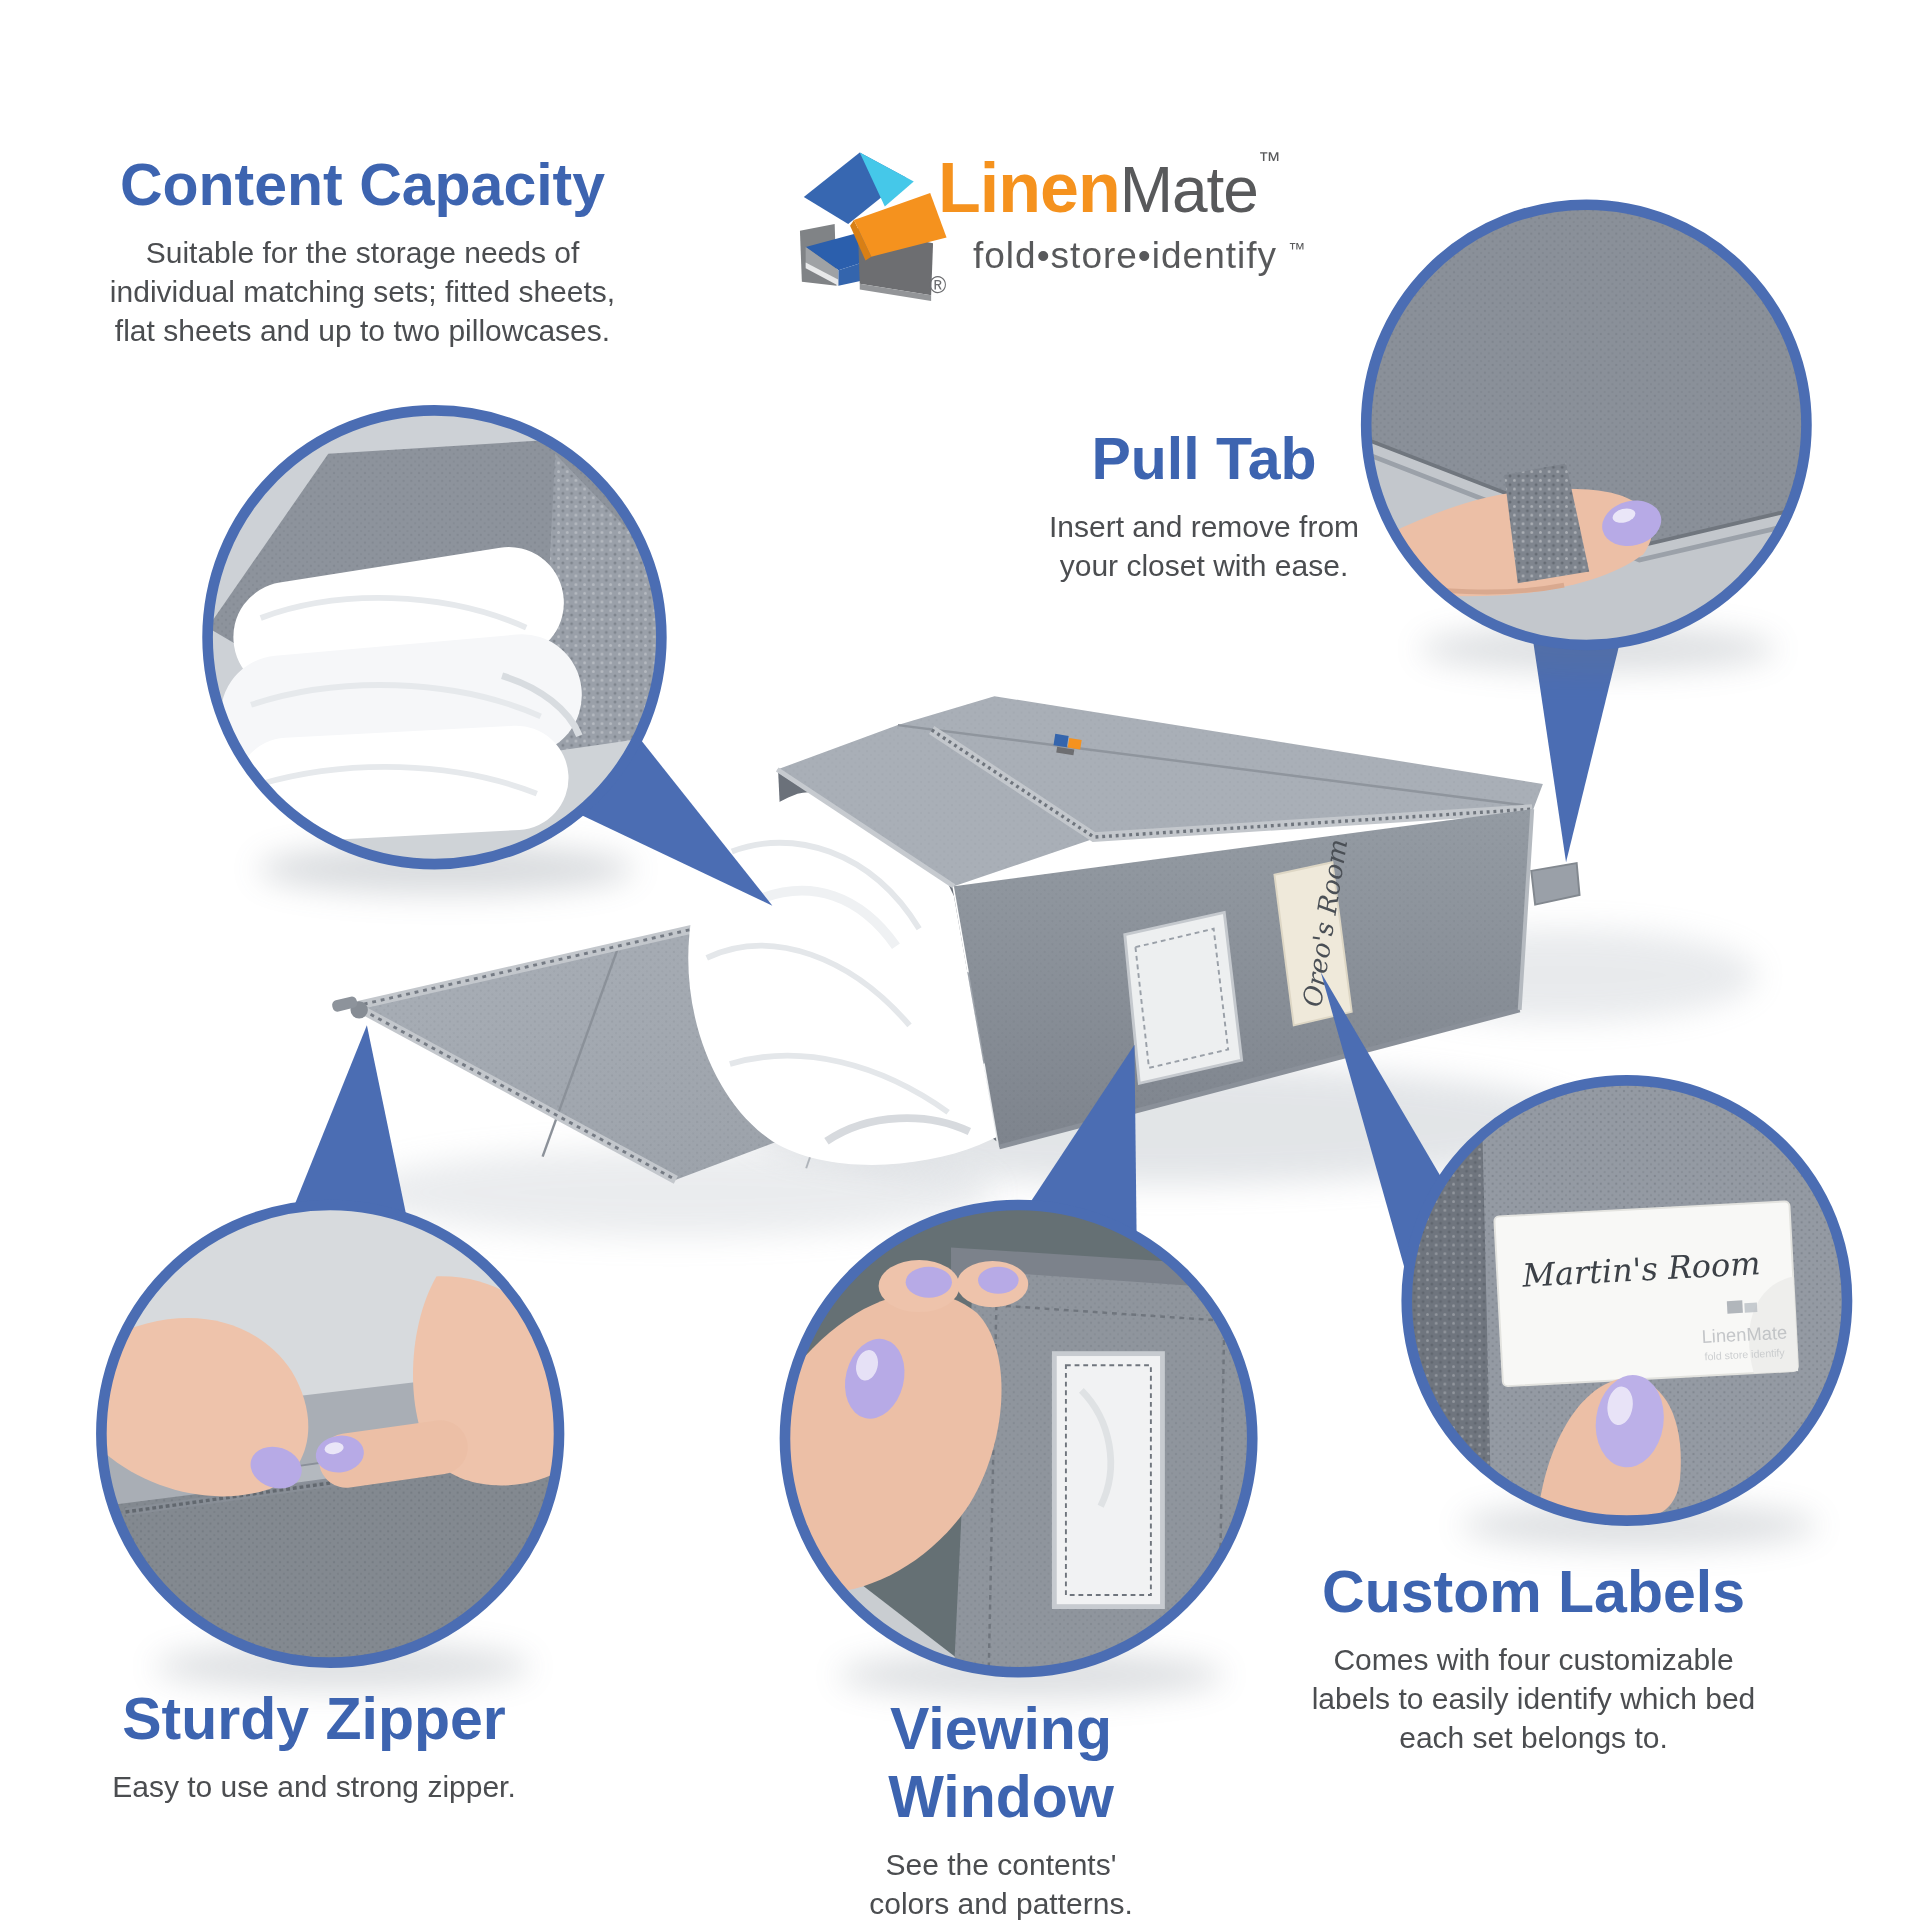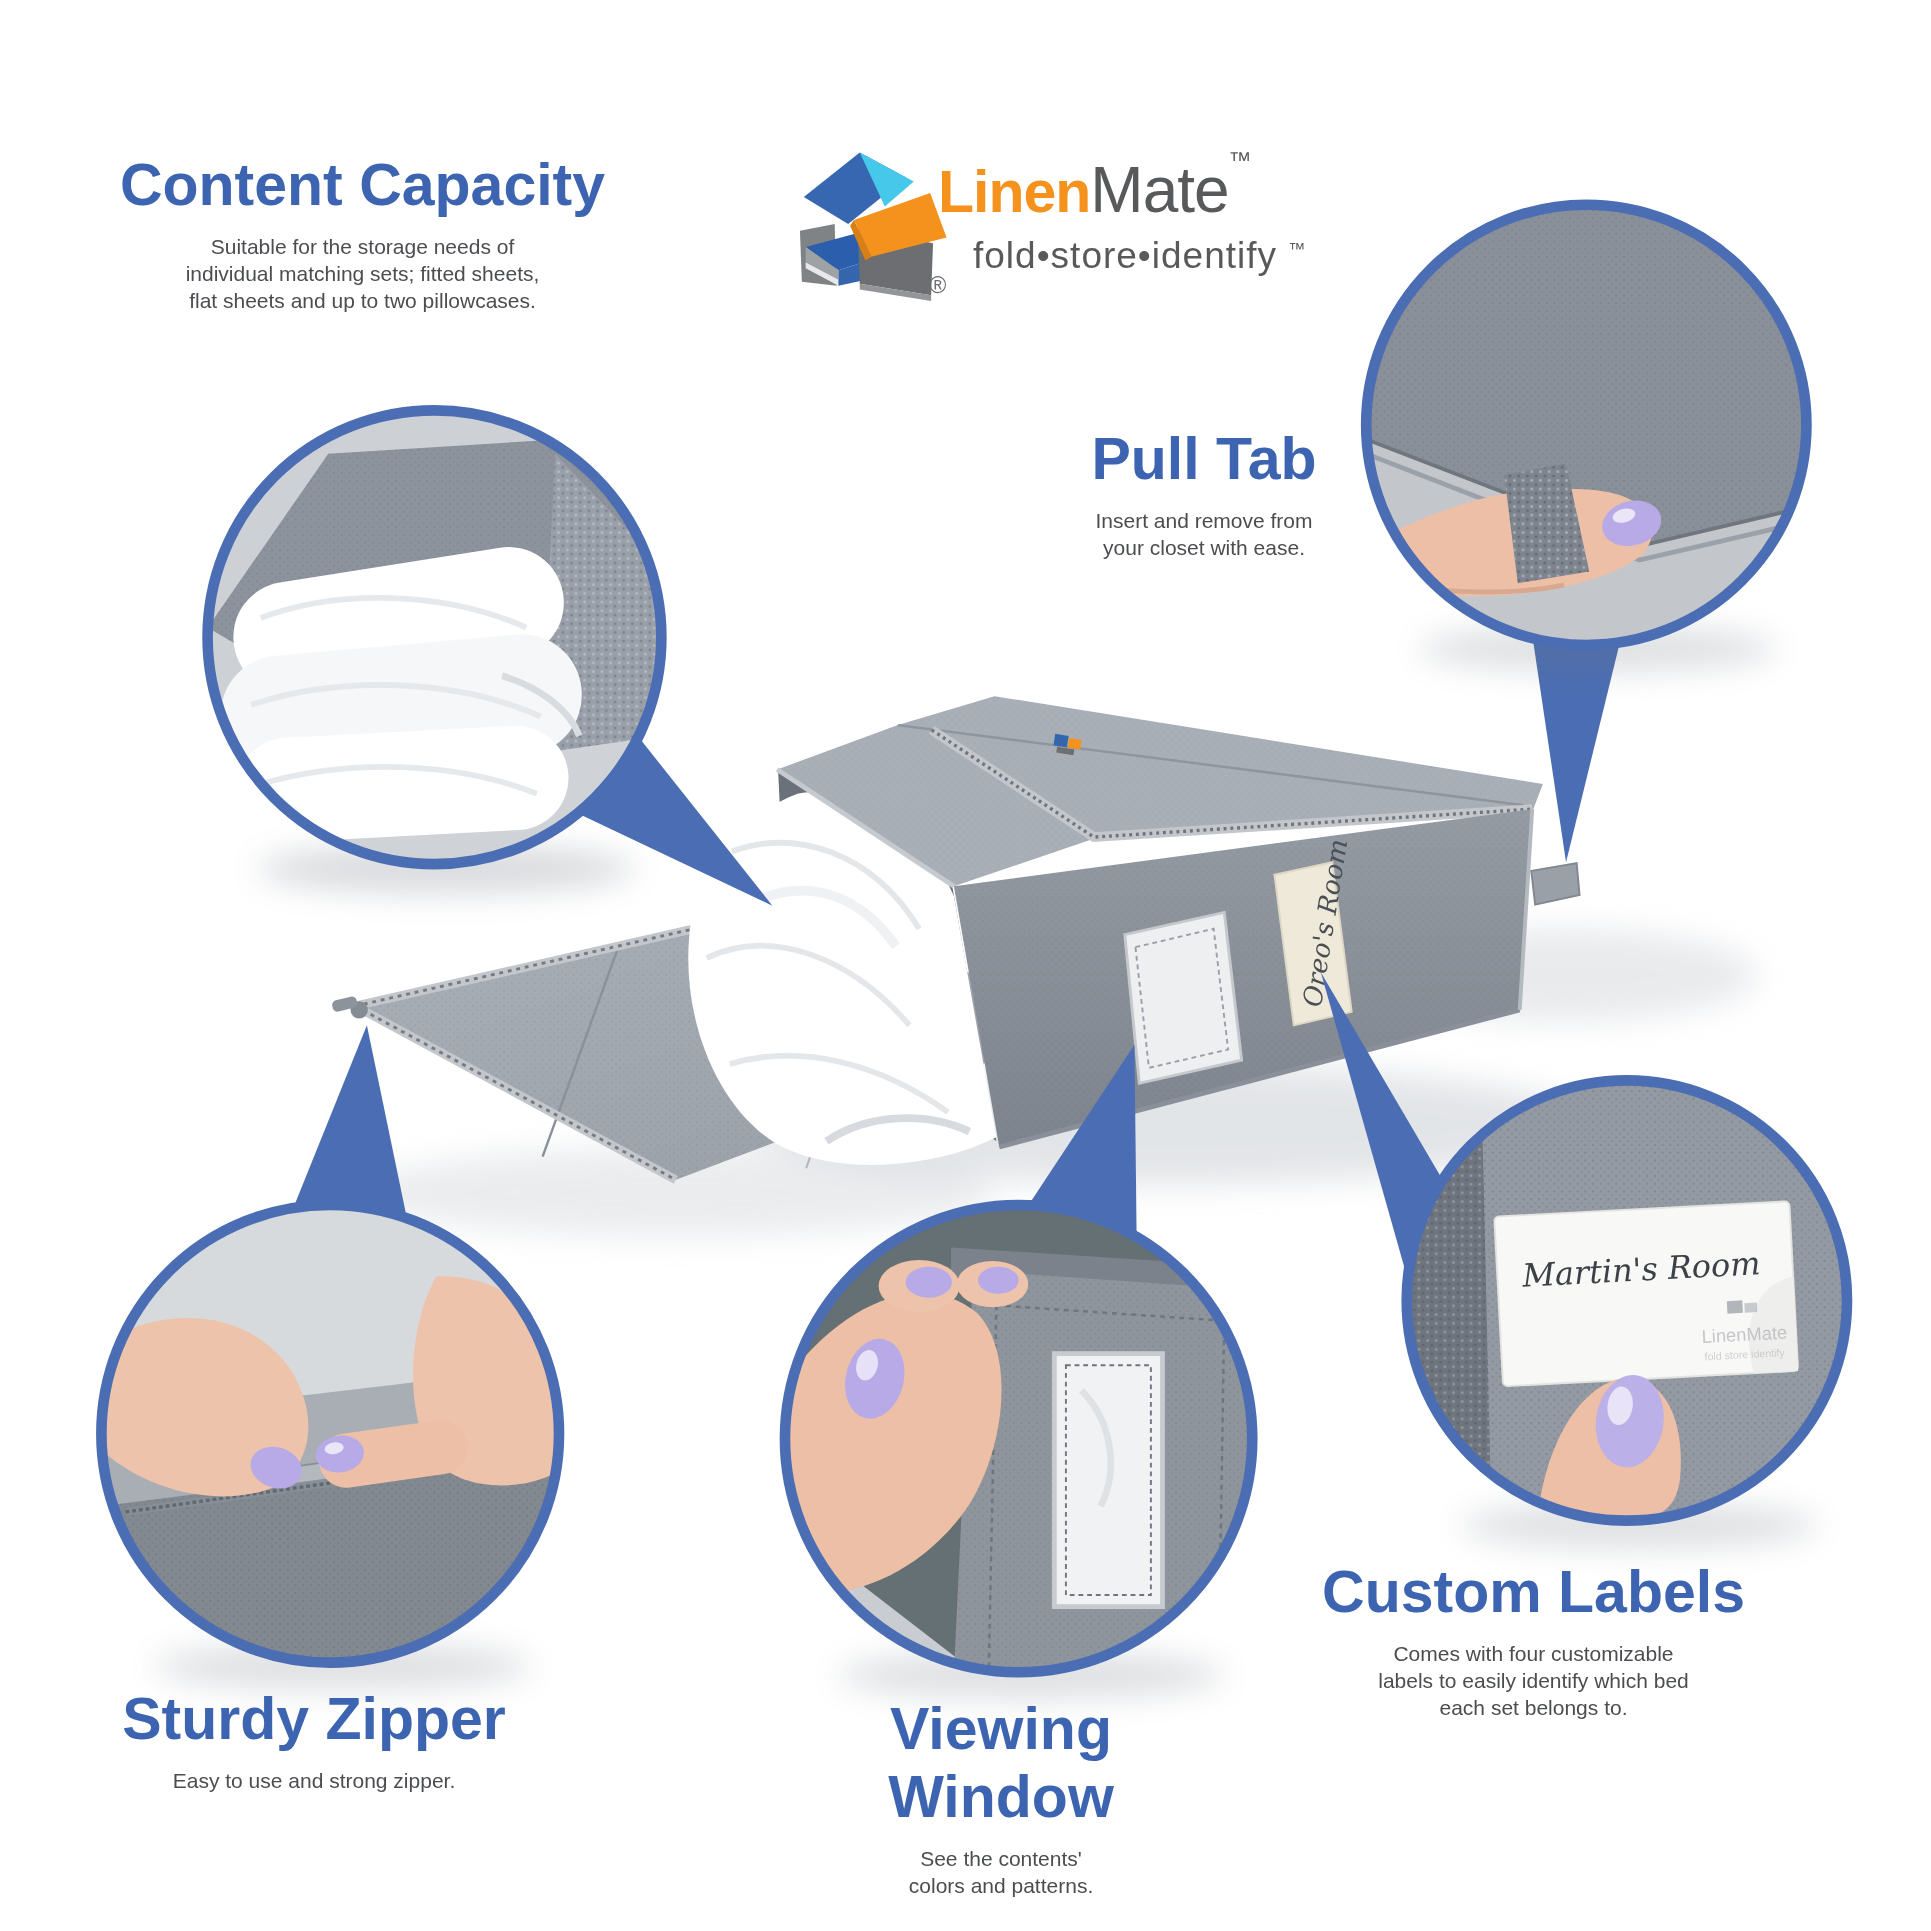--- a/index.html
+++ b/index.html
@@ -1,29 +1,29 @@
 <!DOCTYPE html>
 <html><head>
 <meta charset="utf-8">
 <style>
   html,body{margin:0;padding:0;background:#ffffff;}
   .stage{position:relative;width:1931px;height:1931px;background:#ffffff;overflow:hidden;
          font-family:"Liberation Sans", sans-serif;}
   .feature{position:absolute;text-align:center;}
   .feature h2{margin:0 0 13.5px 0;font-size:59px;font-weight:bold;color:#3d64b0;letter-spacing:0;}
-  .feature p{margin:0;font-size:21px;line-height:1.3;color:#4b4d50;white-space:pre-line;}
+  .feature p{margin:0;font-size:30px;line-height:1.3;color:#4b4d50;white-space:pre-line;}
   .f-content{left:92px;top:151px;width:541px;}
   .f-pulltab{left:982px;top:425px;width:444px;}
   .f-zipper{left:63px;top:1685px;width:502px;}
   .f-window{left:779px;top:1695px;width:444px;}
   .f-labels{left:1302px;top:1558px;width:463px;}
   .scene{position:absolute;left:0;top:0;}
   .logo-mark{position:absolute;left:798px;top:139px;}
   .wordmark{position:absolute;left:938px;top:149px;white-space:nowrap;line-height:1;}
-  .wordmark .linen{font-size:59px;font-weight:bold;color:#f5921e;letter-spacing:-1px;}
+  .wordmark .linen{font-size:70px;font-weight:bold;color:#f5921e;letter-spacing:-1px;}
   .wordmark .mate{font-size:64px;font-weight:400;color:#58595b;letter-spacing:-1px;}
   .wordmark .tm{font-size:23px;color:#58595b;vertical-align:44px;}
   .tagline{position:absolute;left:973px;top:235px;font-size:37px;color:#58595b;letter-spacing:1px;white-space:nowrap;}
   .tagline .tm{font-size:17.4px;vertical-align:13.5px;letter-spacing:0;}
 </style>
 </head>
 <body>
 
 <div class="stage">
 

